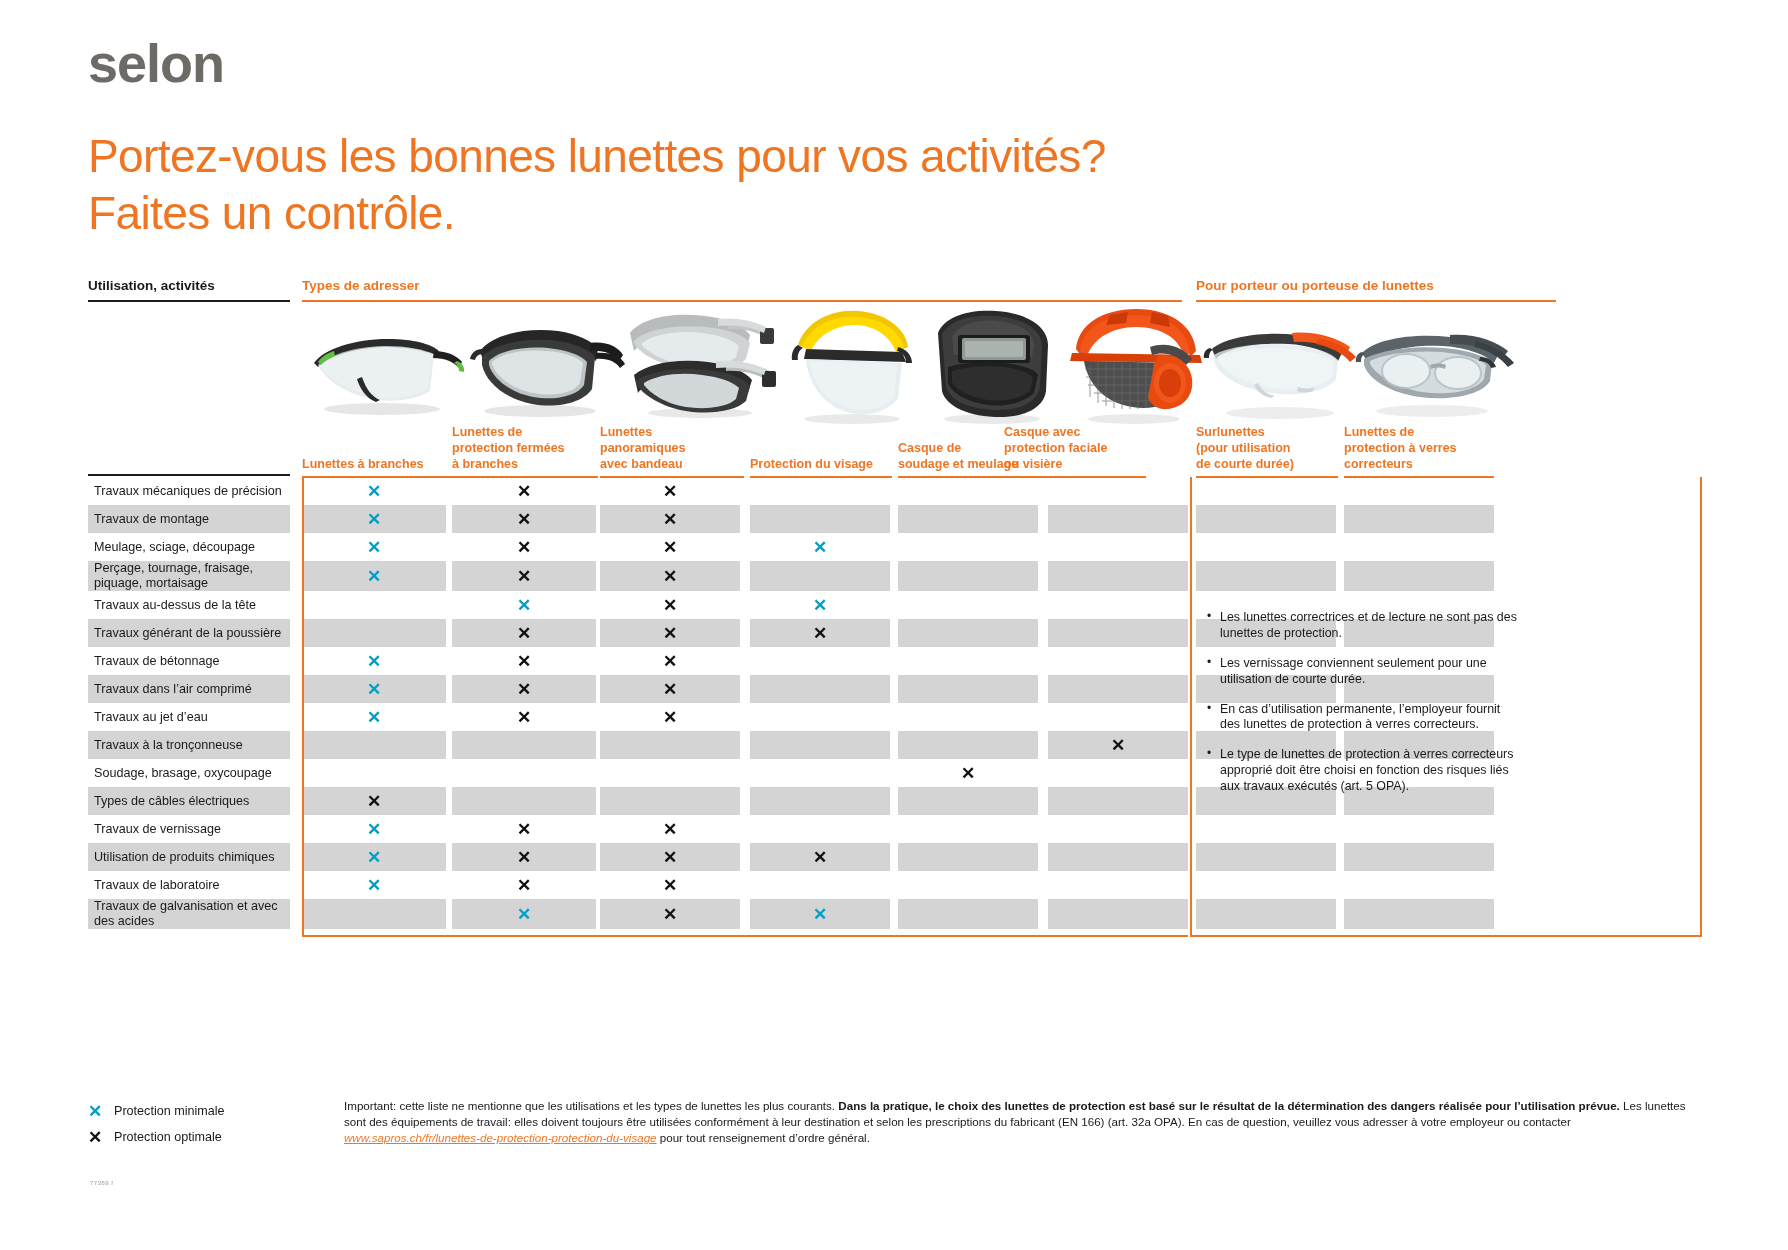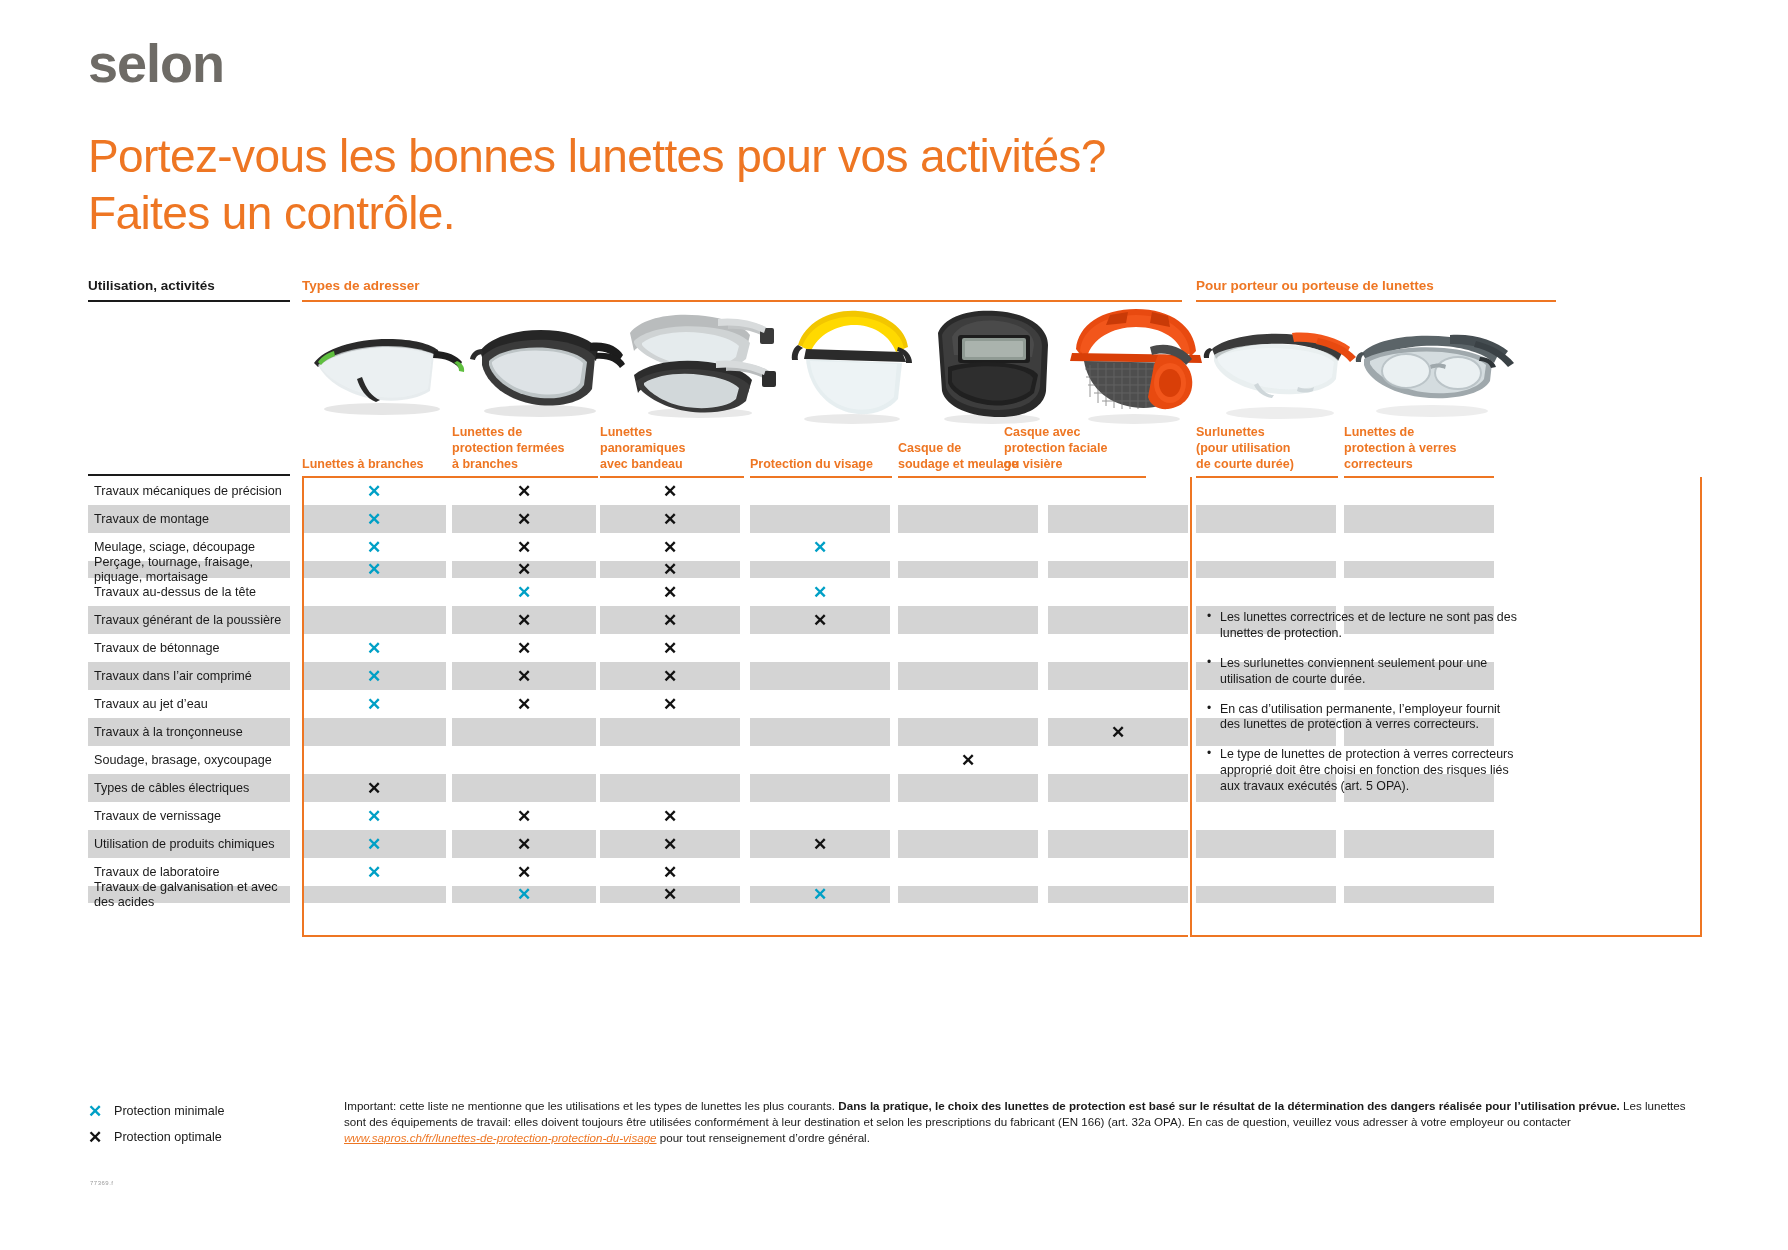--- a/index.html
+++ b/index.html
@@ -51,21 +51,21 @@
   .colhead {
     position: absolute;
     color:#ee7623; font-size: 12.5px; font-weight: bold; line-height: 1.28;
   }
   .colhead .ch-txt { position:absolute; bottom:6px; left:0; width:100%; }
   .colhead .ch-rule { position:absolute; bottom:0; left:0; height:2px; width:100%; background:#ee7623; }
 
   
   .tbl { position:absolute; left:88px; top:477px; width: 1613px; }
   .trow { position: relative; height: 28px; width:100%; }
-  .trow.tall { height: 17px; padding-left: 46px; }
+  .trow.tall { height: 30px; padding-left: 46px; }
   .trow .shade {
     position:absolute; top:0; bottom:0;
     background:#d4d4d4;
   }
   .trow .rlabel {
     position:absolute; left:0; top:0; bottom:0; width:202px;
     display:flex; align-items:center;
     font-size:12.6px; color:#1a1a1a; line-height:1.18;
     padding-left:6px; padding-right:4px;
   }
@@ -652,21 +652,21 @@
         <div class="cell" style="left: 960px; width: 140px;"></div>
         <div class="cell" style="left: 1108px; width: 140px;"></div>
         <div class="cell" style="left: 1256px; width: 150px;"></div>
       </div>
     </div>
 
   <div class="vline" style="left: 1190px; top: 477px; height: 458px;"></div>
 
   <div class="notes" id="notes-list">
       <div class="note"><span class="bullet">•</span><span>Les lunettes correctrices et de lecture ne sont pas des lunettes de protection.</span></div>
-      <div class="note"><span class="bullet">•</span><span>Les surlunettes conviennent seulement pour une utilisation de courte durée.</span></div>
+      <div class="note"><span class="bullet">•</span><span>Les vernissage conviennent seulement pour une utilisation de courte durée.</span></div>
       <div class="note"><span class="bullet">•</span><span>En cas d’utilisation permanente, l’employeur fournit des lunettes de protection à verres correcteurs.</span></div>
       <div class="note"><span class="bullet">•</span><span>Le type de lunettes de protection à verres correcteurs approprié doit être choisi en fonction des risques liés aux travaux exécutés (art. 5 OPA).</span></div>
     </div>
 
   <div class="legend">
     <div class="lrow">
       <div class="lmark mark-minimal">✕</div>
       <div class="ltext">Protection minimale</div>
     </div>
     <div class="lrow">

